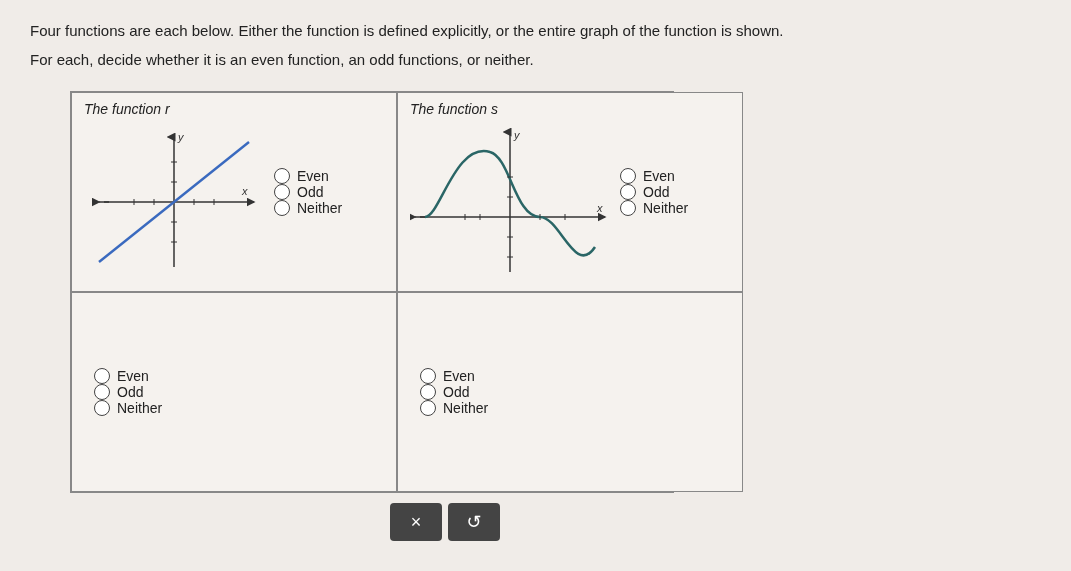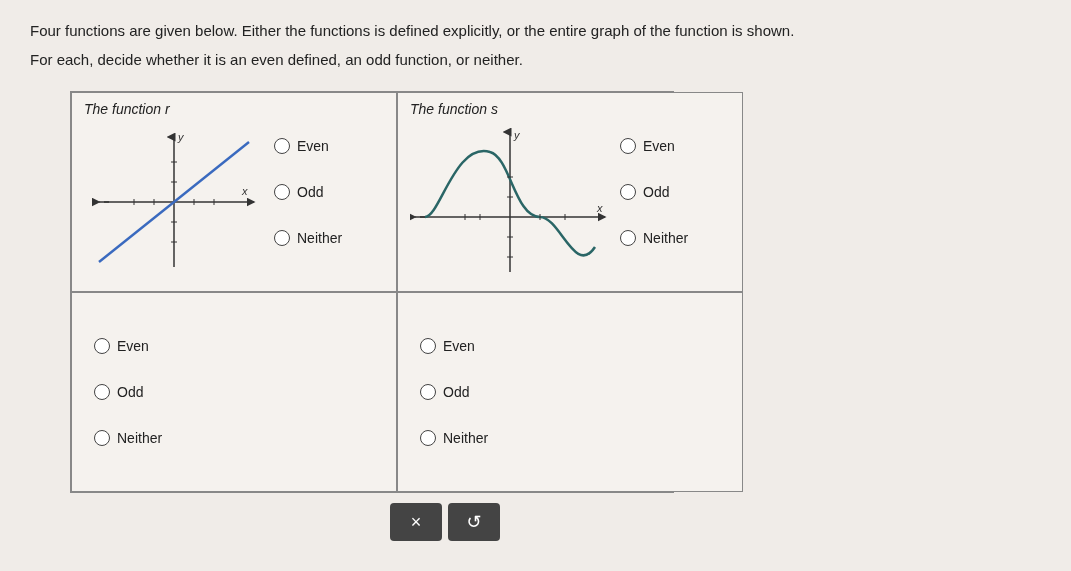--- a/index.html
+++ b/index.html
@@ -39,21 +39,21 @@
     }
     .cell-graph {
       flex: 1;
       display: flex;
       align-items: center;
       justify-content: center;
     }
     .cell-options {
       display: flex;
       flex-direction: column;
-      gap: 30px;
+      gap: 0;
       margin-left: 10px;
       min-width: 110px;
     }
     .cell-label {
       position: absolute;
       top: 8px;
       left: 12px;
       font-size: 14px;
       font-style: italic;
     }
@@ -98,22 +98,22 @@
     }
     .cell-formula {
       font-size: 15px;
       font-style: italic;
     }
     sup { font-size: 10px; }
   </style>
 </head>
 <body>
 
-<p class="intro-text">Four functions are given below. Either the functions is defined explicitly, or the entire graph of the function is shown.</p>
-<p class="intro-text">For each, decide whether it is an even defined, an odd function, or neither.</p>
+<p class="intro-text">Four functions are each below. Either the function is defined explicitly, or the entire graph of the function is shown.</p>
+<p class="intro-text">For each, decide whether it is an even function, an odd functions, or neither.</p>
 
 <div class="main-container">
   <div class="grid">
 
     <div class="cell">
       <span class="cell-label">The function <em>r</em></span>
       <div class="cell-graph" style="margin-top:20px;">
         <svg width="180" height="150">
 
           <line x1="20" y1="75" x2="170" y2="75" stroke="#333" stroke-width="1.5" marker-end="url(#arrowR)"></line>

